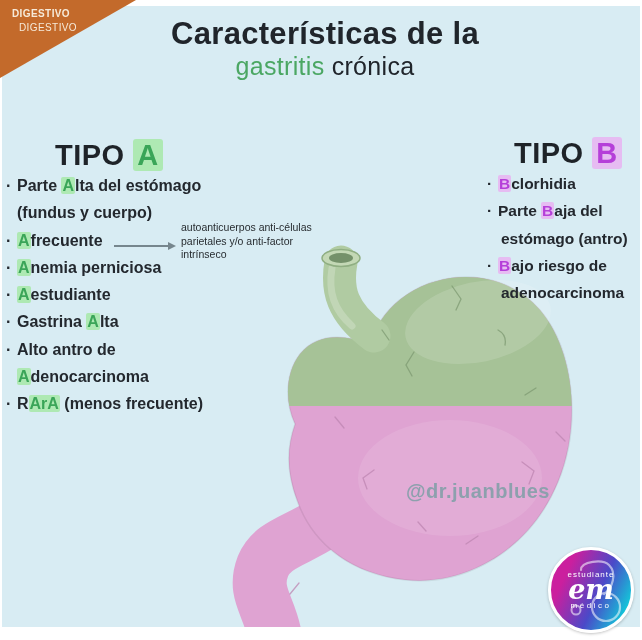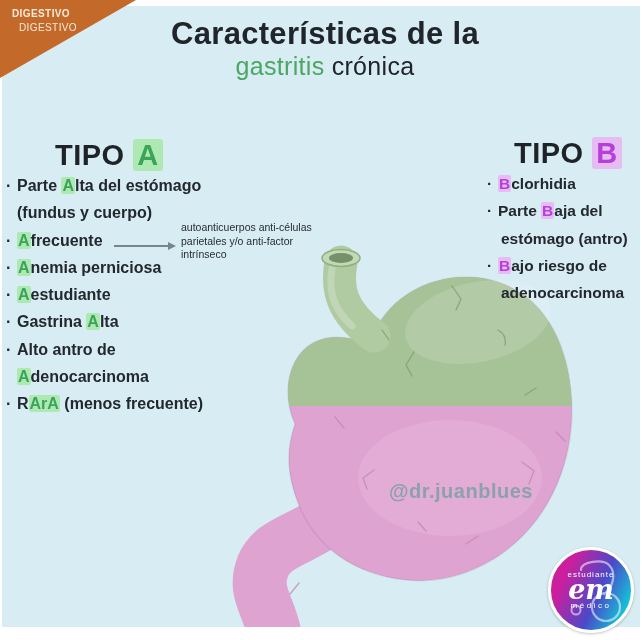--- a/index.html
+++ b/index.html
@@ -42,21 +42,21 @@
   .hl{color:var(--hl-c,#3aa558);background:var(--hl-b,#b5ecba);padding:0 1px;border-radius:2px;}
 
   
   .annotation{position:absolute;left:181px;top:221px;width:170px;z-index:2;
     font-size:10.5px;font-weight:normal;line-height:13.6px;color:#272c30;white-space:pre-line;}
   .arrow{position:absolute;left:114px;top:245px;width:54px;height:2px;background:#76868d;z-index:2;}
   .arrow:after{content:"";position:absolute;right:-8px;top:-3.5px;
     border-left:8px solid #76868d;border-top:4.5px solid transparent;border-bottom:4.5px solid transparent;}
 
   
-  .watermark{position:absolute;left:376px;top:480px;width:170px;text-align:center;z-index:2;
+  .watermark{position:absolute;left:393px;top:480px;width:170px;text-align:center;z-index:2;
     font-size:20px;font-weight:bold;color:var(--wm,#8da0ad);letter-spacing:.5px;}
 
   
   .logo{position:absolute;left:548px;top:547px;width:86px;height:86px;border-radius:50%;z-index:5;
     background:linear-gradient(115deg,#cb1f9e 22%,#4b49c8 58%,#13c6d9 88%);
     border:3px solid #fff;box-sizing:border-box;box-shadow:0 1px 3px rgba(0,0,0,.25);
     display:flex;flex-direction:column;align-items:center;justify-content:center;color:#fff;}
   .logo .lt{font-size:8px;letter-spacing:1px;line-height:9px;}
   .logo .lm{font-size:27px;font-weight:bold;font-style:italic;line-height:22px;font-family:"DejaVu Serif",serif;}
   .logo .lb{font-size:8px;letter-spacing:2.5px;line-height:9px;}

